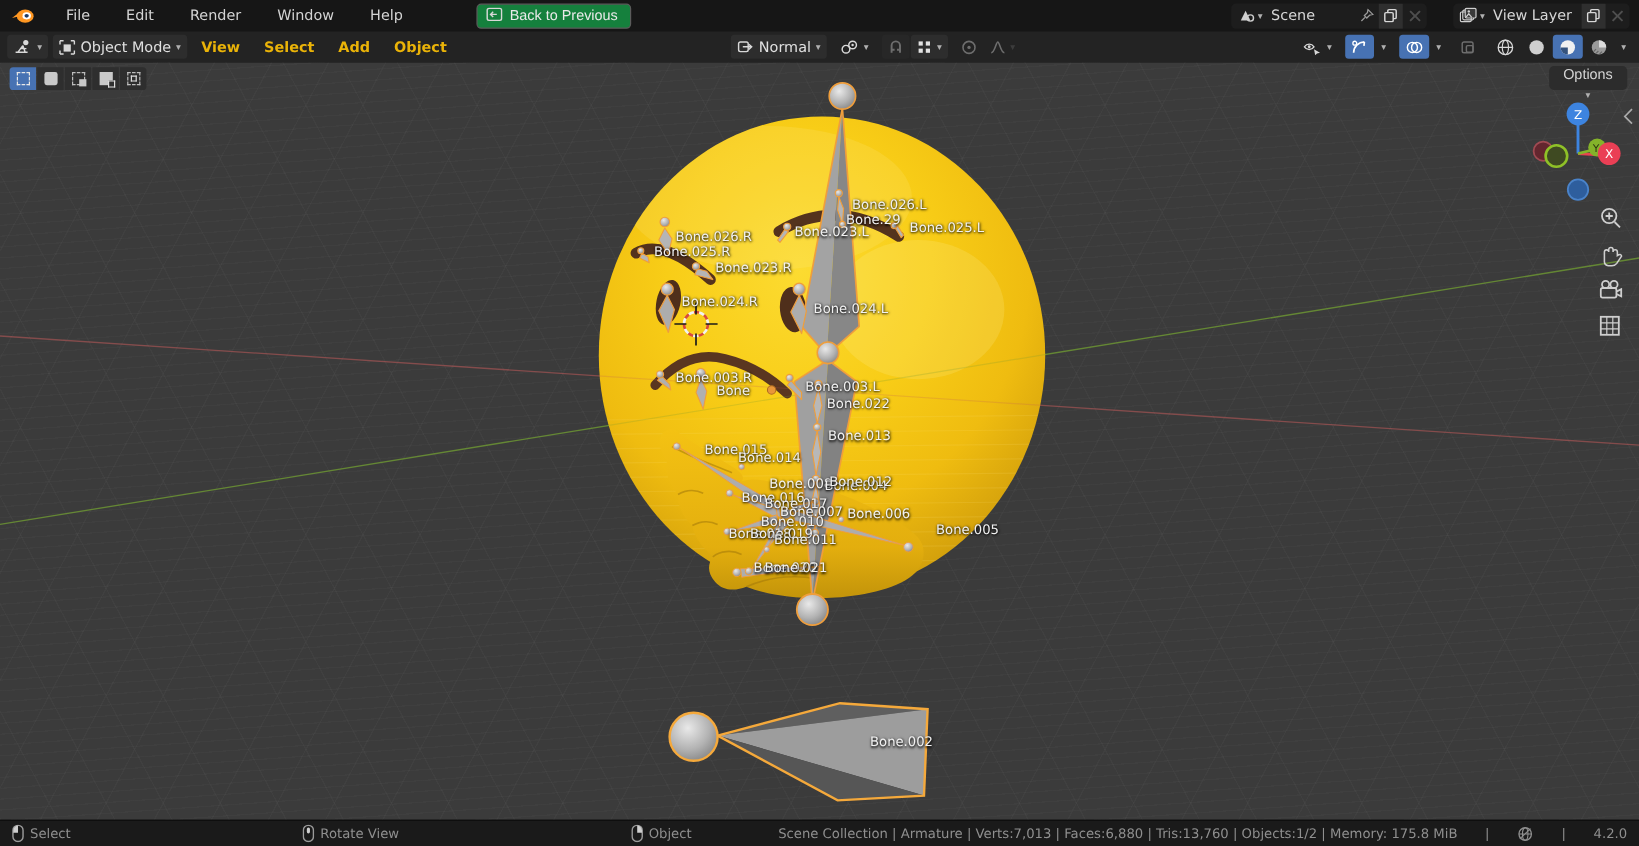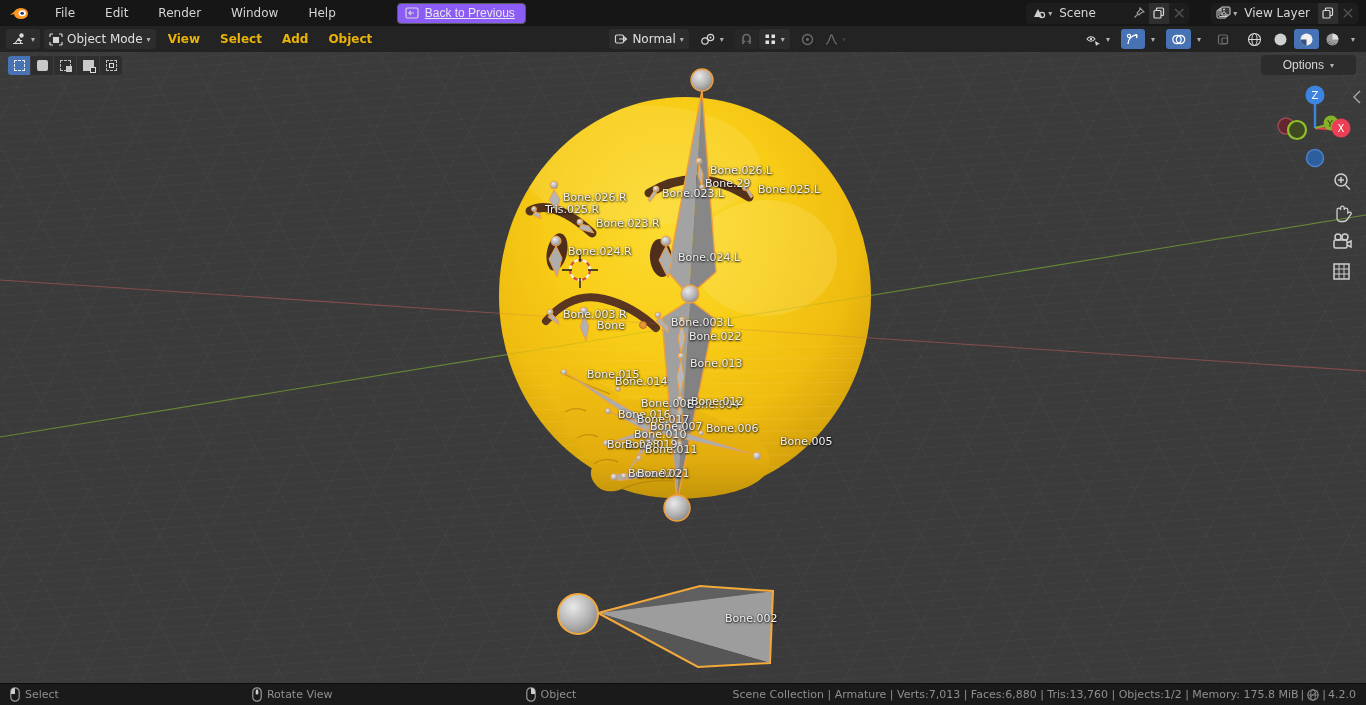--- a/index.html
+++ b/index.html
@@ -4,21 +4,21 @@
 <style>
   * { margin:0; padding:0; box-sizing:border-box; }
   html,body { width:1366px; height:705px; background:#000; overflow:hidden; }
   body { font-family:"DejaVu Sans", sans-serif; color:#d1d1d1; }
   #app { width:1366px; height:705px; display:flex; flex-direction:column; }
 
   
   .topbar { height:26px; background:#161616; display:flex; align-items:center; padding:0 8px; gap:12px; flex:0 0 auto; }
   .menu-item { font-size:12px; color:#d4d4d4; padding:3px 9px; border-radius:3px; cursor:default; }
   .logo { width:22px; height:18px; display:flex; align-items:center; justify-content:center; margin-right:4px; }
-  .back-btn { margin-left:40px; display:flex; align-items:center; gap:6px; background:#8b5cf6; border:1px solid #5b5b5b; border-radius:4px; color:#e9e9e9; font-size:12px; padding:2px 10px 3px 7px; height:21px;text-decoration:underline; }
+  .back-btn { margin-left:40px; display:flex; align-items:flex-start; gap:6px; background:#15803d; border:1px solid #5b5b5b; border-radius:4px; color:#e9e9e9; font-size:12px; padding:2px 10px 3px 7px; height:21px; }
   .tb-spacer { flex:1; }
   .widget { display:flex; align-items:center; background:#1d1d1d; border-radius:4px; height:21px; margin-left:10px; overflow:hidden; }
   .widget .w-ico { display:flex; align-items:center; padding:0 3px 0 5px; gap:1px; }
   .widget .w-text { font-size:12px; color:#d6d6d6; padding:0 8px 1px 4px; min-width:74px; }
   .widget .w-btn { display:flex; align-items:center; justify-content:center; width:20px; height:21px; color:#9a9a9a; }
   .widget .w-btn.lit { background:#2f2f2f; color:#d8d8d8; }
   .chev { font-size:8px; color:#b0b0b0; }
   .dim { opacity:.4; }
 
   
@@ -52,36 +52,36 @@
   .sq-dash { border:1px dashed #e8e8e8; width:11px; height:11px; }
   .sq-solid { background:#c9c9c9; border-radius:2px; width:11px; height:11px; }
   .sq-mix { border:1px dashed #bdbdbd; width:11px; height:11px; position:relative; }
   .sq-mix i { position:absolute; right:-2px; bottom:-2px; width:6px; height:6px; background:#c9c9c9; }
   .sq-hole { background:#c9c9c9; width:11px; height:11px; position:relative; }
   .sq-hole i { position:absolute; right:-2px; bottom:-2px; width:6px; height:6px; background:#2e2e2e; border:1px dashed #ddd; }
   .sq-in { border:1px dashed #bdbdbd; width:11px; height:11px; position:relative; }
   .sq-in i { position:absolute; left:2px; top:2px; width:5px; height:5px; border:1px dashed #ddd; }
 
   .float-options { position:absolute; right:10px; top:3px; display:flex; align-items:center; gap:6px;
-    background:#2c2c2c; border-radius:4px; height:20px; padding:0 22px; font-size:12px; color:#d6d6d6; border:none; }
+    background:#2c2c2c; border-radius:4px; height:20px; padding:0 12px; font-size:12px; color:#d6d6d6; border:none;flex-direction:column; }
 
   .vp-corner-text { position:absolute; left:64px; top:36px; font-size:12px; line-height:18px; }
   .vp-corner-text .vlabel { color:#d2d2d2; text-shadow:0 1px 2px rgba(0,0,0,.8); }
   .vp-corner-text .clabel { color:#dfc04a; text-shadow:0 1px 2px rgba(0,0,0,.8); }
 
   .bone-labels { position:absolute; left:0; top:0; width:100%; height:100%; pointer-events:none; }
   .bone-label { position:absolute; font-size:11px; color:#f2f2f2; white-space:nowrap;
     text-shadow:0 1px 2px rgba(0,0,0,.9), 1px 0 2px rgba(0,0,0,.55); }
 
   
   .statusbar { height:22px; background:#1a1a1a; border-top:1px solid #0c0c0c; display:flex; align-items:center; padding:0 10px; font-size:11px; color:#8f8f8f; flex:0 0 auto; }
   .hint { display:flex; align-items:center; gap:5px; margin-right:8px; }
   .hint:nth-child(2){ margin-left:185px; }
   .hint:nth-child(3){ margin-left:185px; }
-  .sb-right { margin-left:auto; display:flex; align-items:center; gap:2px; color:#8f8f8f; }
+  .sb-right { margin-left:auto; display:flex; align-items:center; gap:23px; color:#8f8f8f; }
 </style>
 </head>
 <body>
 
 <div id="app">
 
   <div class="topbar">
     <span class="logo">
       <svg class="ic" width="20" height="16" viewBox="0 0 20 16">
         <ellipse cx="12" cy="8.5" rx="7" ry="5.5" fill="#ff9722"></ellipse>
@@ -534,21 +534,21 @@
       <span class="chev">▾</span>
     </button>
 
 
     <div class="bone-labels">
         <span class="bone-label" style="left: 710px; top: 112px;">Bone.026.L</span>
         <span class="bone-label" style="left: 705px; top: 125px;">Bone.29</span>
         <span class="bone-label" style="left: 662px; top: 135px;">Bone.023.L</span>
         <span class="bone-label" style="left: 758px; top: 131px;">Bone.025.L</span>
         <span class="bone-label" style="left: 563px; top: 139px;">Bone.026.R</span>
-        <span class="bone-label" style="left: 545px; top: 151px;">Tris.025.R</span>
+        <span class="bone-label" style="left: 545px; top: 151px;">Bone.025.R</span>
         <span class="bone-label" style="left: 596px; top: 165px;">Bone.023.R</span>
         <span class="bone-label" style="left: 568px; top: 193px;">Bone.024.R</span>
         <span class="bone-label" style="left: 678px; top: 199px;">Bone.024.L</span>
         <span class="bone-label" style="left: 563px; top: 256px;">Bone.003.R</span>
         <span class="bone-label" style="left: 597px; top: 267px;">Bone</span>
         <span class="bone-label" style="left: 671px; top: 264px;">Bone.003.L</span>
         <span class="bone-label" style="left: 689px; top: 278px;">Bone.022</span>
         <span class="bone-label" style="left: 690px; top: 305px;">Bone.013</span>
         <span class="bone-label" style="left: 587px; top: 316px; text-align: right;">Bone.015</span>
         <span class="bone-label" style="left: 615px; top: 323px;">Bone.014</span>

